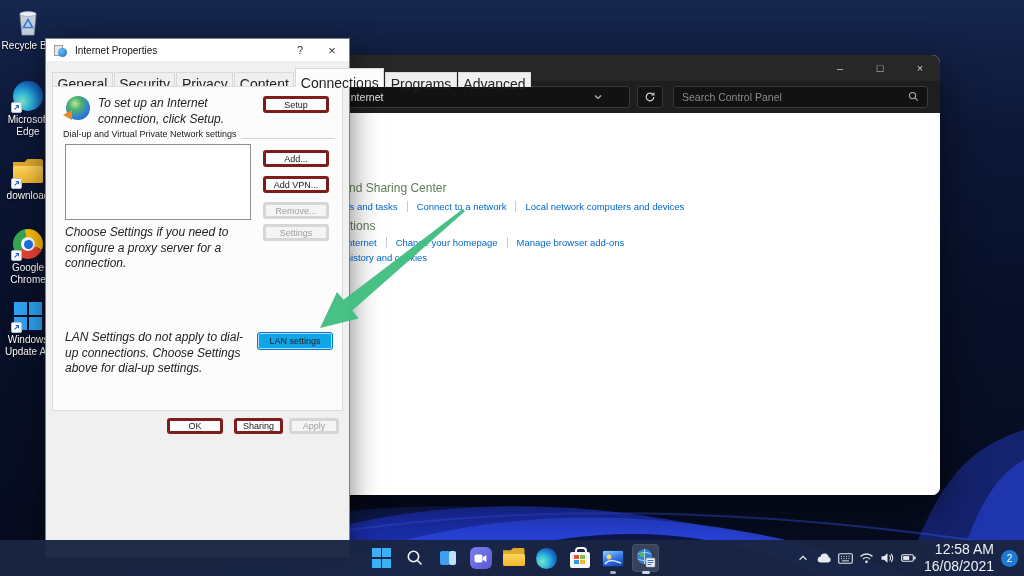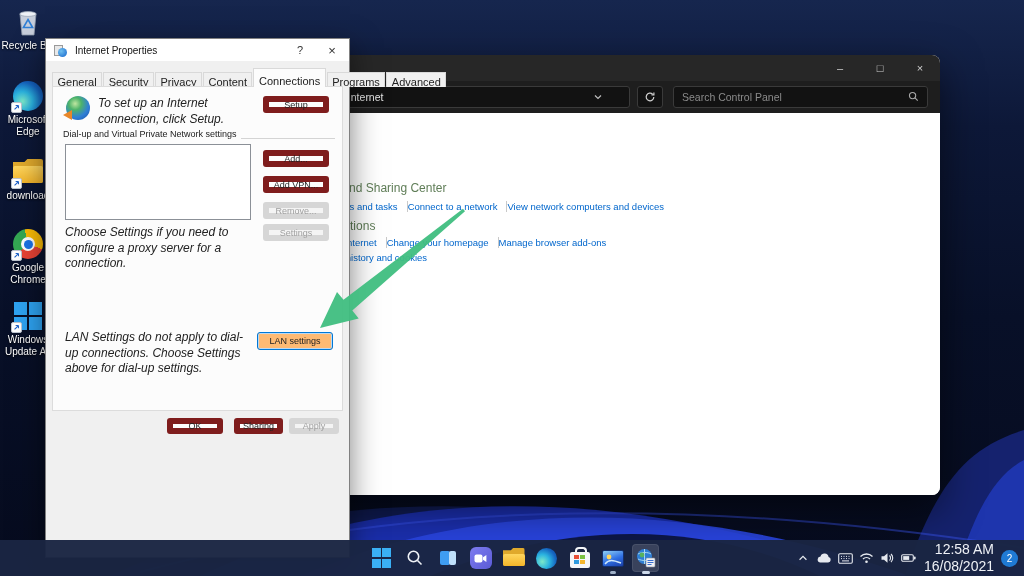--- a/index.html
+++ b/index.html
@@ -53,52 +53,52 @@
   .search-box { position:absolute; left:578px; top:5px; width:255px; height:22px; background:#121212;
     border:1px solid #3a3a3a; border-radius:3px; display:flex; align-items:center; }
   .search-box input { flex:1; background:transparent; border:none; outline:none; color:#cfcfcf;
     font-size:10.5px; padding:0 8px; font-family:"Liberation Sans", sans-serif; }
   .search-box input::placeholder { color:#8b8b8b; }
   .search-mag { margin-right:8px; }
   .cp-content { position:absolute; left:0; top:58px; width:100%; height:382px; background:#fff; }
   .cp-head { position:absolute; font-size:12px; color:#5f7d57; white-space:nowrap; cursor:pointer; }
   .cp-links { position:absolute; display:flex; align-items:center; white-space:nowrap; }
   .cp-link { font-size:9.5px; color:#0066cc; cursor:pointer; }
-  .cp-link + .cp-link { border-left:1px solid #c9c9c9; margin-left:9px; }
+  .cp-link + .cp-link { border-left:1px solid #c9c9c9; margin-left:9px; padding-left:9px; }
 
   
   #dialog { position:absolute; left:45px; top:38px; width:305px; height:520px; z-index:10;
     background:#f0f0f0; border:1px solid #808080; box-shadow:0 10px 28px rgba(0,0,0,.5); font-size:9px; color:#1a1a1a; }
   .dlg-titlebar { position:absolute; left:0; top:0; width:100%; height:22px; background:#fff;
     display:flex; align-items:center; }
   .dlg-title { font-size:10px; color:#111; margin-left:8px; }
   .dlg-tb-btn { position:absolute; top:0; height:22px; width:26px; display:flex; align-items:center;
     justify-content:center; color:#333; font-size:11px; }
   .dlg-help { right:36px; }
   .dlg-close { right:4px; font-size:13px; }
   .dlg-ico { width:13px; height:13px; margin-left:8px; position:relative; }
   .dlg-ico .sheet { position:absolute; left:0; top:1px; width:9px; height:11px; background:#e8e8e8; border:1px solid #9a9a9a; }
   .dlg-ico .globe { position:absolute; right:0; bottom:0; width:9px; height:9px; border-radius:50%;
     background:radial-gradient(circle at 35% 35%, #6fc0f0, #2f7fd6 70%); }
   .tabstrip { position:absolute; left:6px; top:29px; height:19px; display:flex; align-items:flex-end; }
-  .tab { font-size:11px; color:#222; padding:2.5px 4.5px; background:#f0f0f0;
+  .tab { font-size:14px; color:#222; padding:2.5px 4.5px; background:#f0f0f0;
     border:1px solid #d9d9d9; border-bottom:none; margin-right:1px; height:15px; }
   .tab.active { background:#fcfcfc; height:19px; padding-top:6px; position:relative; z-index:2; }
   .dlg-panel { position:absolute; left:6px; top:47px; width:291px; height:325px;
     background:#fcfcfc; border:1px solid #dcdcdc; }
   .globe-big { position:absolute; left:10px; top:8px; width:28px; height:28px; }
   .globe-big .g { position:absolute; left:3px; top:1px; width:24px; height:24px; border-radius:50%;
     background:radial-gradient(circle at 38% 32%, #bfe6a0 0%, #4db36a 28%, #2f7fd6 62%, #1a4f9e 100%); }
   .globe-big .arr { position:absolute; left:0; bottom:3px; width:0; height:0;
     border-top:5px solid transparent; border-bottom:5px solid transparent; border-right:9px solid #e8872a; }
   .hint { position:absolute; font-size:12px; color:#222; line-height:1.3;font-style:italic; }
-  .btn { position:absolute; height:17px; background:#fdfdfd; border:6px solid #7f1d1d; border-radius:3px;
+  .btn { position:absolute; height:17px; background:#fdfdfd; border:3px solid #7f1d1d; border-radius:3px;
     font-size:9px; color:#222; display:flex; align-items:center; justify-content:center; cursor:pointer; }
   .btn.disabled { color:#9f9f9f; background:#f4f4f4; border-color:#d6d6d6; cursor:default; }
-  .btn.focused { border:1px solid #0078d7; box-shadow:0 0 0 1px #bcd9f2 inset; background:#fdba74; }
+  .btn.focused { border:1px solid #0078d7; box-shadow:0 0 0 1px #bcd9f2 inset; background:#0ea5e9; }
   .grp { position:absolute; left:10px; width:272px; display:flex; align-items:flex-end; }
   .grp .grp-lbl { font-size:9px; color:#222; white-space:nowrap; }
   .grp .grp-line { flex:1; height:1px; background:#d4d4d4; margin-left:5px; }
   .listbox { position:absolute; left:12px; top:57px; width:186px; height:76px; background:#fff; border:1px solid #8b9097; }
   .dlg-bottom-btn { height:16px; }
 
   
   #arrow-overlay { position:absolute; left:0; top:0; width:1024px; height:576px; z-index:20; pointer-events:none; }
 
   
@@ -249,21 +249,21 @@
               <path d="M7.6,7.6 L10.6,10.6" stroke="#a8a8a8" stroke-width="1.2"></path>
             </svg>
         </span>
       </div>
     </div>
     <div class="cp-content">
       <div class="cp-head" style="left:200px; top:68px">Network and Sharing Center</div>
       <div class="cp-links" style="left:175px; top:88px">
         <span class="cp-link">View network status and tasks</span>
         <span class="cp-link">Connect to a network</span>
-        <span class="cp-link">View network computers and devices</span>
+        <span class="cp-link">Local network computers and devices</span>
       </div>
       <div class="cp-head" style="left:195px; top:106px">Internet Options</div>
       <div class="cp-links" style="left:185px; top:124px">
         <span class="cp-link">Connect to the Internet</span>
         <span class="cp-link">Change your homepage</span>
         <span class="cp-link">Manage browser add-ons</span>
       </div>
       <div class="cp-links" style="left:180px; top:139px">
         <span class="cp-link">Delete browsing history and cookies</span>
       </div>

